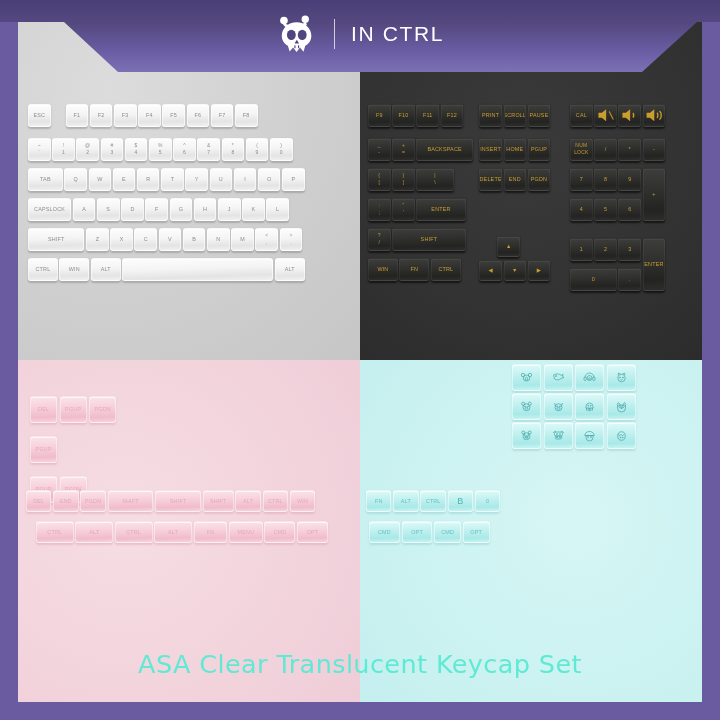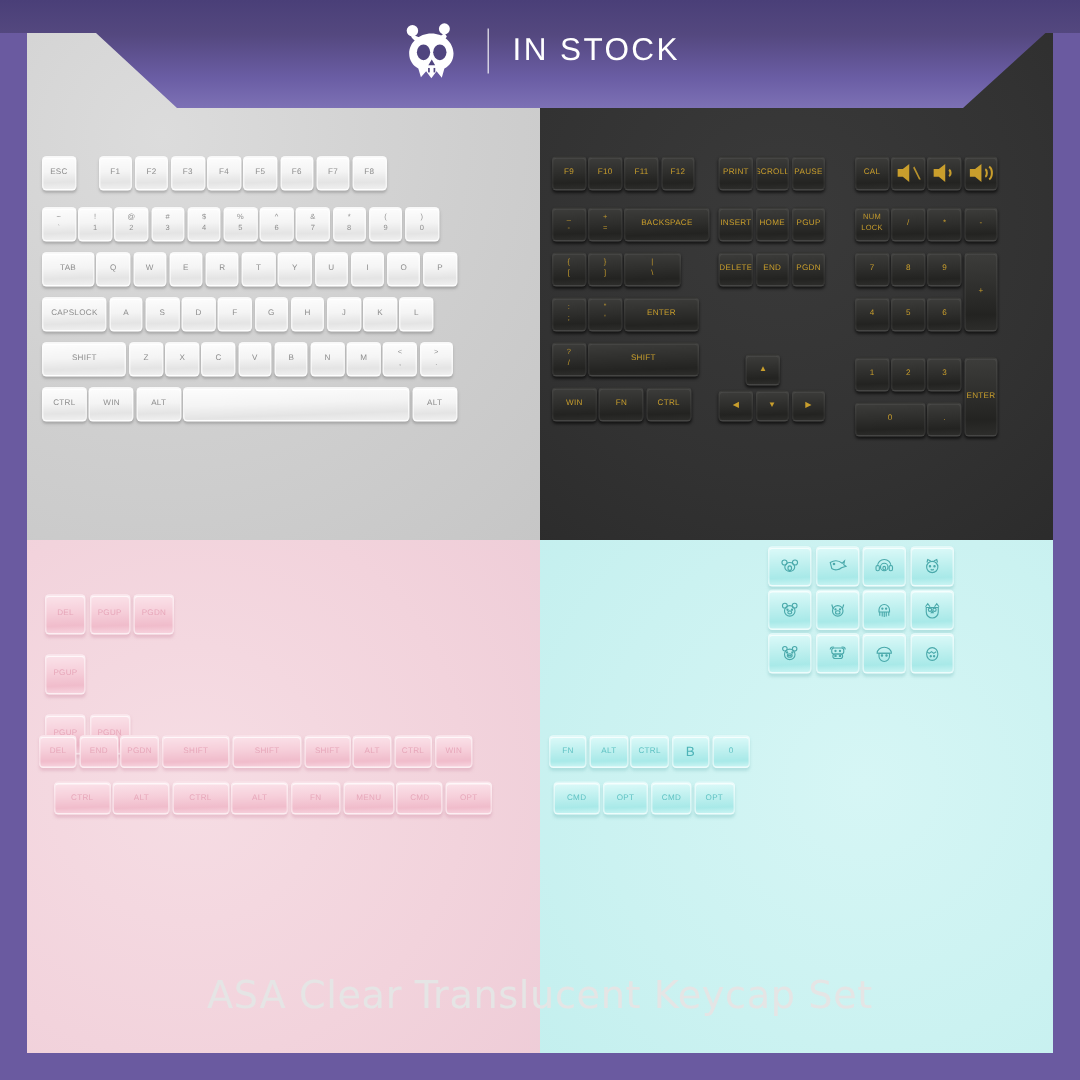--- a/index.html
+++ b/index.html
@@ -111,21 +111,21 @@
   .kc.two-line .top { opacity: .95; }
 
   
   #title-bar {
     position: absolute; left: 0; bottom: 18px; width: 720px; height: 76px;
     display: flex; align-items: center; justify-content: center;
     z-index: 25; pointer-events: none;
   }
   #product-title {
     font-family: "DejaVu Sans", sans-serif;
-    font-size: 25.5px; color: #e5e5e5;
+    font-size: 25.5px; color: #5eead4;
     letter-spacing: .4px; font-weight: 400;
     white-space: nowrap;
   }
 </style>
 </head>
 <body>
 
 <div id="stage">
 
   <div class="quad" id="quad-white">
@@ -399,21 +399,21 @@
             <ellipse cx="30" cy="24" rx="5.1" ry="6"></ellipse>
 
             <path d="M23.8 29.5 L26.4 34 L21.2 34 Z"></path>
 
             <rect x="21" y="36" width="1.3" height="3.4"></rect>
             <rect x="25.2" y="36" width="1.3" height="3.4"></rect>
           </g>
         </svg>
       </div>
       <div id="banner-sep"></div>
-      <span id="in-stock">IN STOCK</span>
+      <span id="in-stock">IN CTRL</span>
     </div>
   </div>
 
   <div id="title-bar">
     <span id="product-title">ASA Clear Translucent Keycap Set</span>
   </div>
 
 </div>
 
 </body></html>

